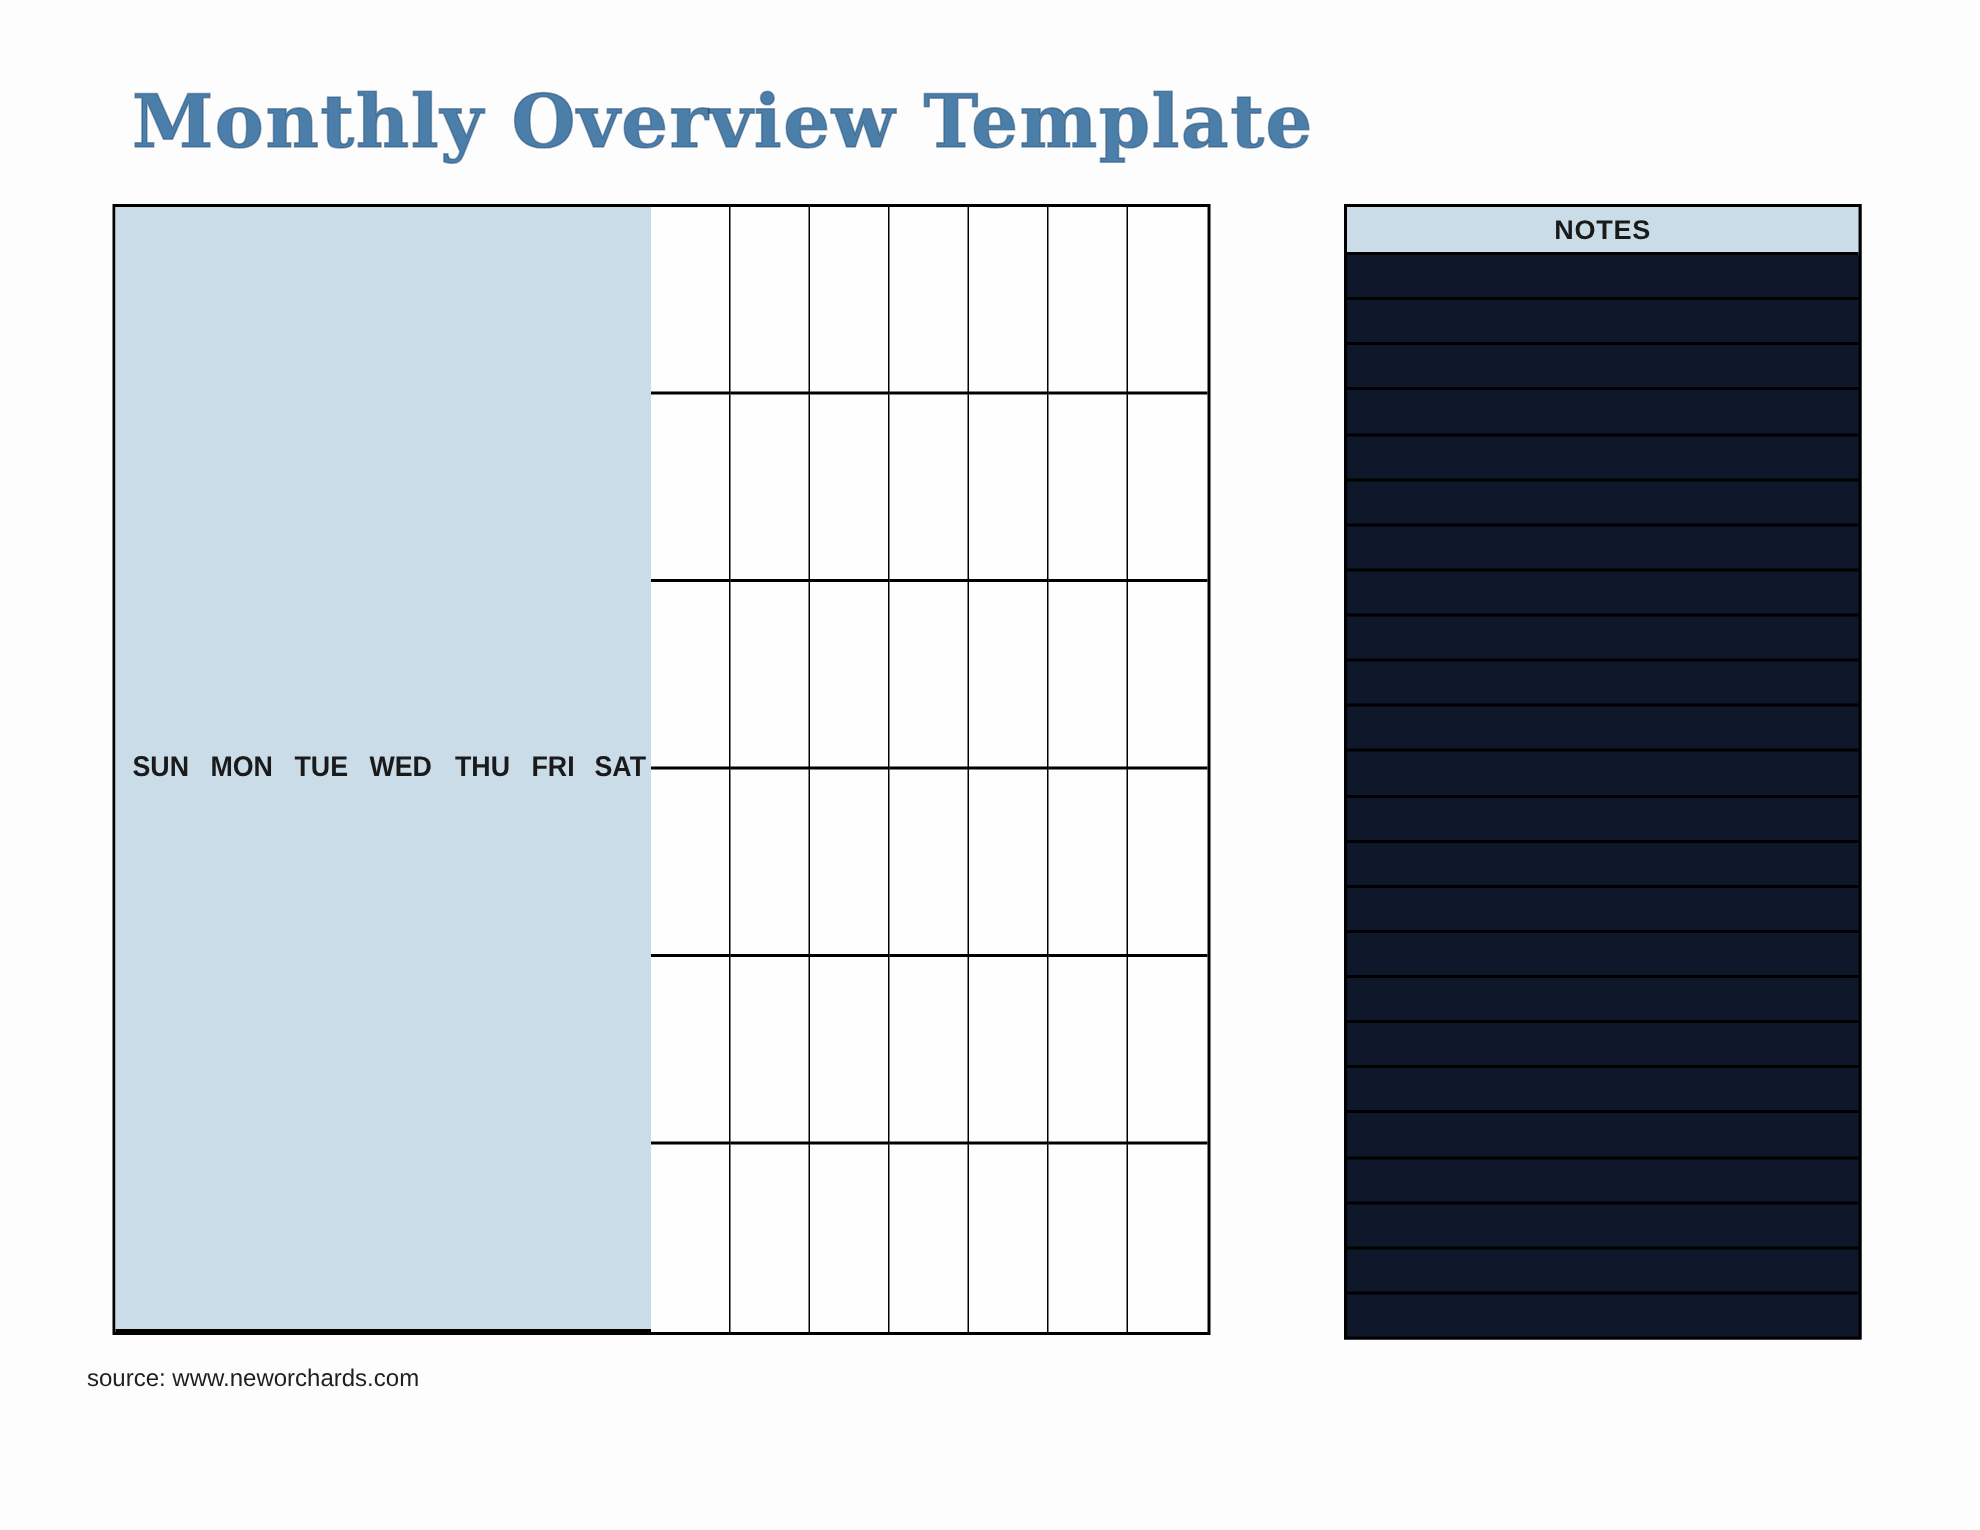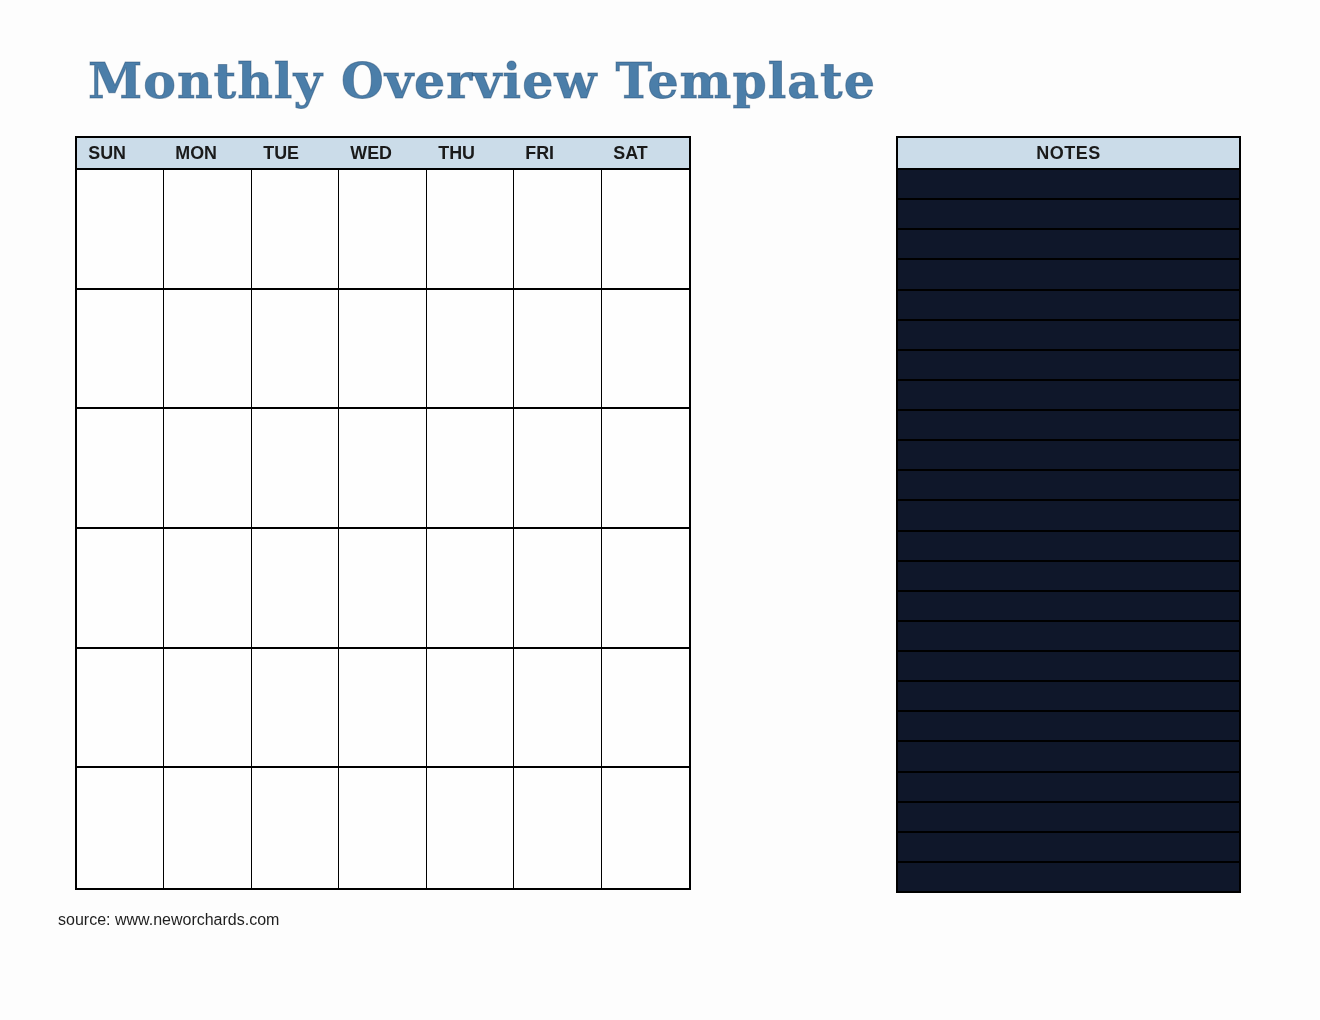--- a/index.html
+++ b/index.html
@@ -30,25 +30,25 @@
     -webkit-text-stroke: 1px rgba(32, 72, 110, 0.45);
     text-shadow: 0.5px 0.5px 0 rgba(255, 255, 255, 0.4);
     white-space: nowrap;
   }
 
   
   .calendar {
     position: absolute;
     left: 75px;
     top: 136px;
-    width: 616px;
+    width: 732px;
     height: 754px;
     border: 2px solid var(--border-color, #000);
     display: flex;
-    flex-direction: column;
+    flex-direction: row;
     background: #fefefe;
   }
   .cal-header {
     flex: 0 0 32px;
     background: var(--header-bg, #cbdce9);
     border-bottom: 2px solid var(--border-color, #000);
     display: grid;
     grid-template-columns: repeat(7, 1fr);
     align-items: center;
   }

